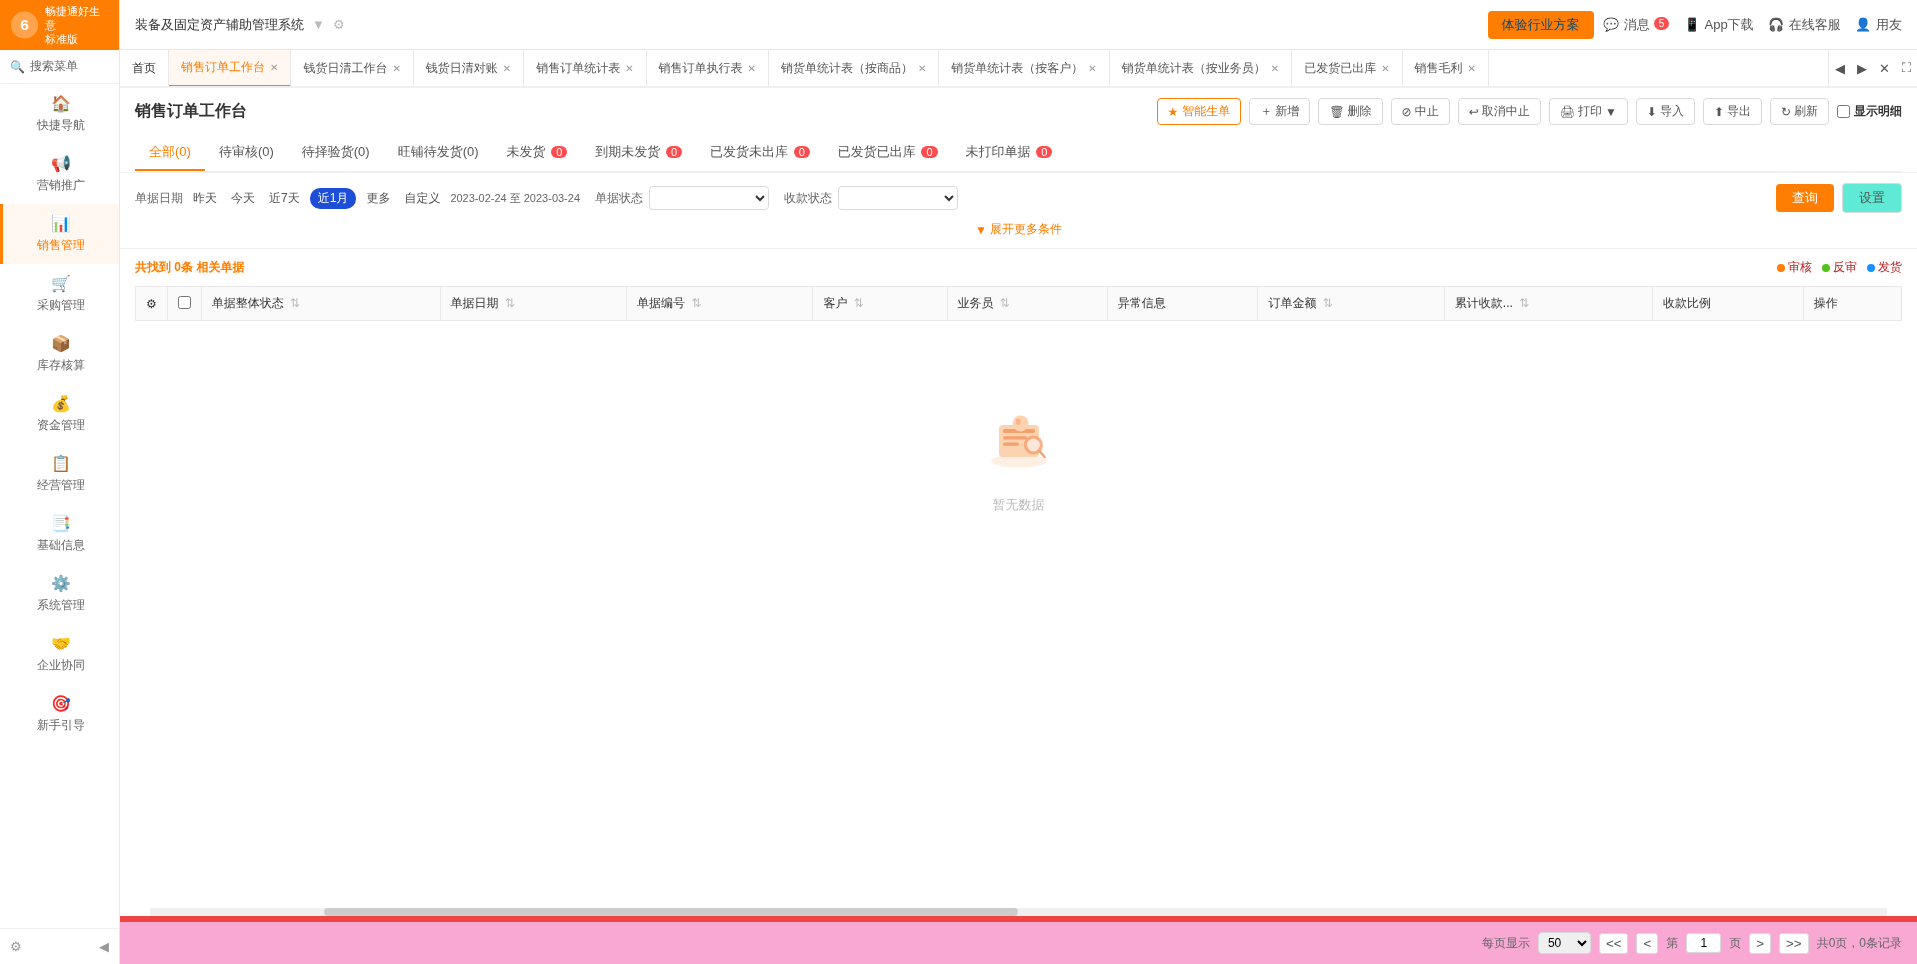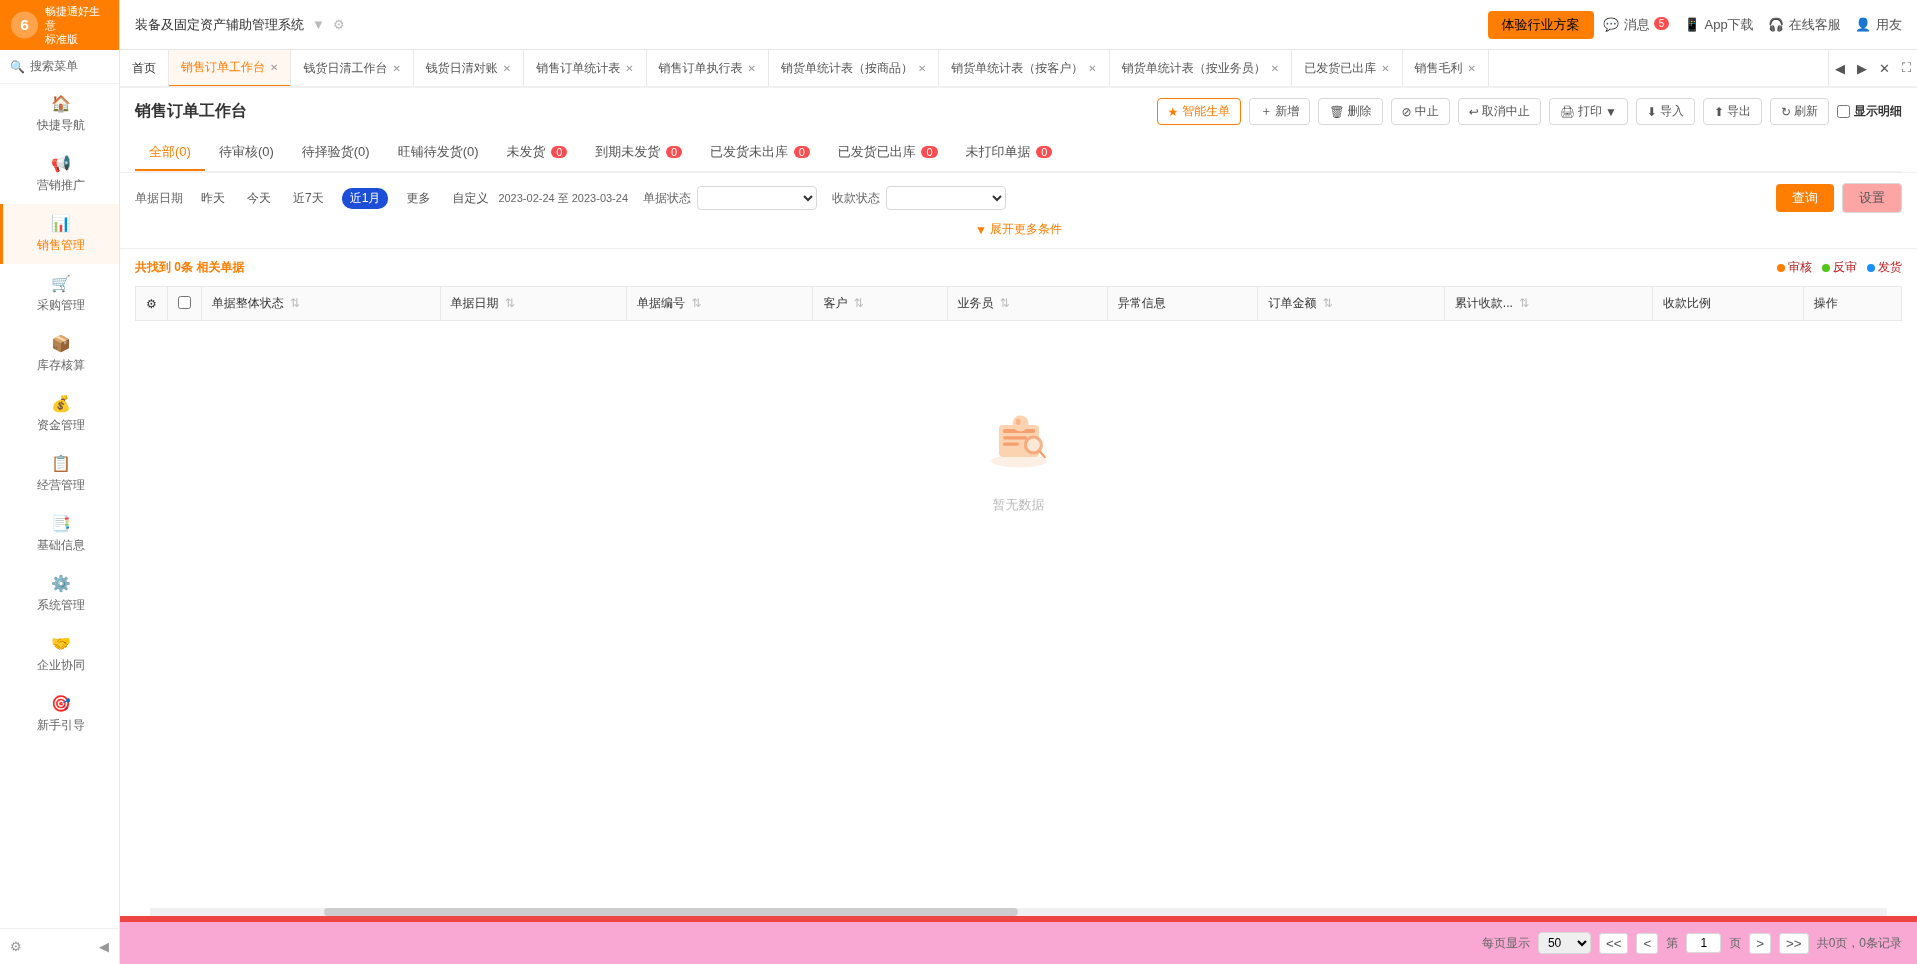--- a/index.html
+++ b/index.html
@@ -81,21 +81,21 @@
       display: flex;
       align-items: center;
       padding: 0 15px;
       border-bottom: 1px solid #e8e8e8;
       gap: 10px;
     }
     .topbar-title { font-size: 13px; color: #333; flex: 1; display: flex; align-items: center; gap: 8px; }
     .topbar-actions { display: flex; align-items: center; gap: 15px; }
     .topbar-btn-orange {
       background: #ff7d00;
-      color: #000000;
+      color: #0c4a6e;
       border: none;
       padding: 5px 14px;
       border-radius: 4px;
       cursor: pointer;
       font-size: 13px;
     }
     .topbar-action-item { display: flex; align-items: center; gap: 4px; color: #555; font-size: 13px; cursor: pointer; }
     .badge { background: #ff4d4f; color: #fff; font-size: 10px; border-radius: 8px; padding: 1px 5px; position: relative; top: -1px; }
 
     
@@ -188,21 +188,21 @@
     .filter-row {
       display: flex;
       align-items: center;
       gap: 15px;
       flex-wrap: wrap;
       margin-bottom: 8px;
     }
     .filter-item { display: flex; align-items: center; gap: 6px; font-size: 12px; color: #333; }
     .filter-label { color: #666; white-space: nowrap; }
     .filter-date-group { display: flex; align-items: center; gap: 6px; font-size: 12px; }
-    .date-shortcut { color: #555; cursor: pointer; padding: 2px 4px; margin-left: 8px; }
+    .date-shortcut { color: #555; cursor: pointer; padding: 2px 4px; }
     .date-shortcut.active {
       background: #1d4ed8;
       color: #fff;
       border-radius: 10px;
       padding: 2px 8px;
     }
     .filter-date-range { color: #666; font-size: 11px; }
     .filter-select {
       border: 1px solid #d9d9d9;
       border-radius: 4px;
@@ -223,21 +223,21 @@
     .btn-query {
       background: #ff7d00;
       color: #fff;
       border: none;
       padding: 5px 16px;
       border-radius: 4px;
       cursor: pointer;
       font-size: 13px;
     }
     .btn-setting {
-      background: #fca5a5;
+      background: #5eead4;
       border: 1px solid #d9d9d9;
       color: #555;
       padding: 5px 16px;
       border-radius: 4px;
       cursor: pointer;
       font-size: 13px;
     }
 
     
     .content-area {

